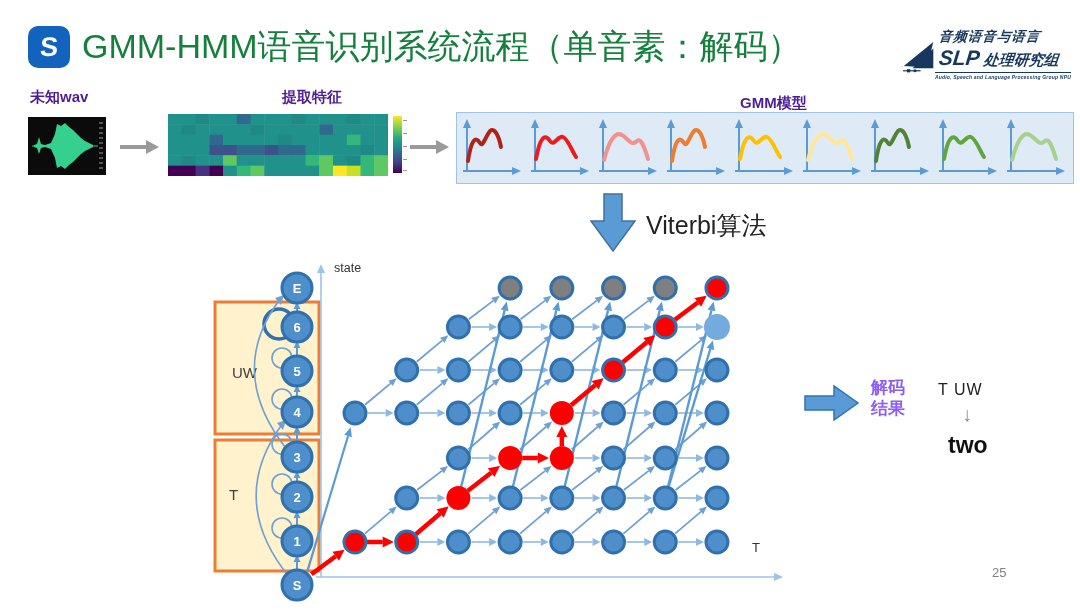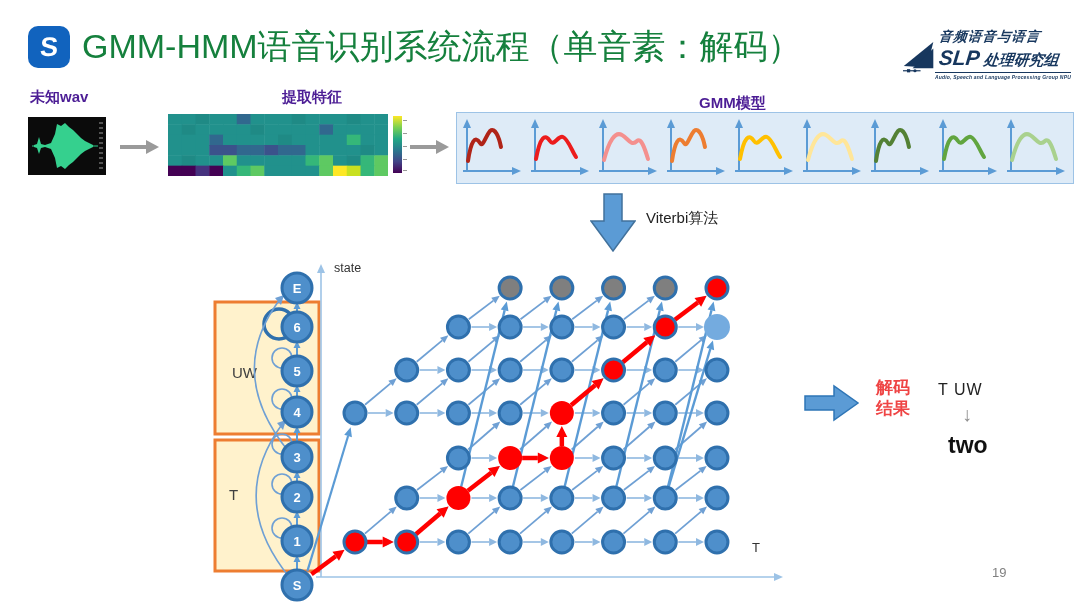--- a/index.html
+++ b/index.html
@@ -24,23 +24,23 @@
     margin-top:2px;padding-top:1px;transform:none;font-weight:bold;letter-spacing:0.2px;}
   
   .pipe-label{font-weight:bold;font-size:15px;color:#4c1d95;}
   #gmm-box{left:456px;top:112px;width:618px;height:72px;background:#DEEBF7;
     border:1.5px solid #9DC3E6;display:flex;box-sizing:border-box;}
   .gmm-slot{width:68px;height:69px;}
   #colorbar{left:393px;top:116px;width:9px;height:57px;
     background:linear-gradient(#fde725,#7ad151,#22a884,#2a788e,#414487,#440154);}
   .cbtick{position:absolute;left:403px;width:4px;height:1px;background:#999;}
   
-  #viterbi-label{left:646px;top:209px;font-size:15px;color:#222;}
+  #viterbi-label{left:646px;top:209px;font-size:25px;color:#222;}
   #decode-label{left:866px;top:377px;width:44px;font-size:17px;font-weight:bold;line-height:21px;
-    word-break:break-all;text-align:right;color:#ef4444;}
+    word-break:break-all;text-align:center;color:#8b5cf6;}
   #seq-label{left:938px;top:381px;font-size:16px;color:#222;letter-spacing:1px;}
   #down-arrow-small{left:962px;top:403px;font-size:20px;font-weight:bold;color:#8f8f8f;}
   #word-label{left:948px;top:432px;font-size:23px;font-weight:bold;color:#111;}
   #page-number{left:992px;top:565px;font-size:13px;color:#808080;}
 </style>
 </head>
 <body>
 
 <div class="abs" id="title-icon">
     <span>S</span>
@@ -200,21 +200,21 @@
 <div class="cbtick" style="top:133px;"></div>
 <div class="cbtick" style="top:146px;"></div>
 <div class="cbtick" style="top:159px;"></div>
 <div class="cbtick" style="top:170px;"></div>
 
 <svg class="abs" style="left:408px;top:138px;" width="42" height="18">
   <line x1="2" y1="9" x2="28" y2="9" stroke="#9a9a9a" stroke-width="4"></line>
   <polygon points="28,2 41,9 28,16" fill="#9a9a9a"></polygon>
 </svg>
 
-<div class="abs pipe-label" style="left:699px;top:94px;">GMM模型</div>
+<div class="abs pipe-label" style="left:740px;top:94px;">GMM模型</div>
 <div class="abs" id="gmm-box">
     <div class="gmm-slot"><svg width="68" height="69">
         <line x1="10" y1="58" x2="10" y2="14" stroke="#5B9BD5" stroke-width="2"></line>
         <polygon points="10,6 6,15 14,15" fill="#5B9BD5"></polygon>
         <line x1="6" y1="58" x2="56" y2="58" stroke="#5B9BD5" stroke-width="2"></line>
         <polygon points="64,58 55,54 55,62" fill="#5B9BD5"></polygon>
         <path d="M11,48 C14,28 18,22 23,30 C26,35 28,24 33,18 C38,14 42,24 44,34" fill="none" stroke="#B02418" stroke-width="4" stroke-linecap="round"></path>
       </svg></div>
     <div class="gmm-slot"><svg width="68" height="69">
         <line x1="10" y1="58" x2="10" y2="14" stroke="#5B9BD5" stroke-width="2"></line>
@@ -556,13 +556,13 @@
   </svg>
 
 <svg class="abs" style="left:804px;top:383px;" width="56" height="40">
   <polygon points="1,13 30,13 30,3 54,20 30,37 30,27 1,27" fill="#5B9BD5" stroke="#2E75B6" stroke-width="1.5"></polygon>
 </svg>
 <div class="abs" id="decode-label">解码结果</div>
 <div class="abs" id="seq-label">T UW</div>
 <div class="abs" id="down-arrow-small">↓</div>
 <div class="abs" id="word-label">two</div>
 
-<div class="abs" id="page-number">19</div>
+<div class="abs" id="page-number">25</div>
 
 </body></html>

